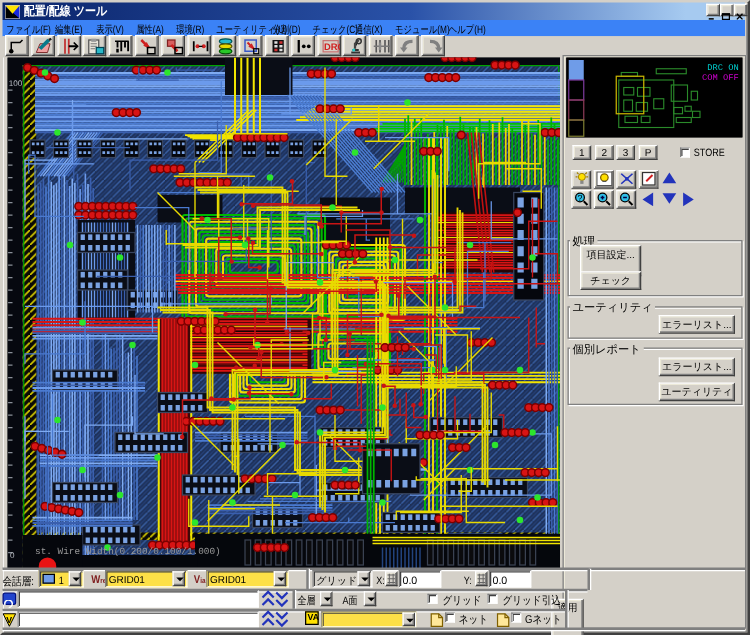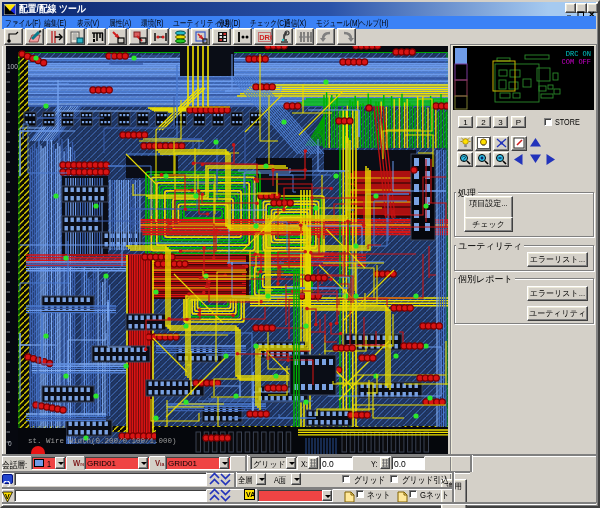--- a/index.html
+++ b/index.html
@@ -11,21 +11,21 @@
 .menu{position:absolute;left:2px;top:16px;width:594px;height:13px;background:#3b82f6;font-size:8.5px;color:#000}
 .menu span{position:absolute;top:1.5px;transform:scaleX(0.78);transform-origin:0 0;white-space:nowrap}
 .toolbar{position:absolute;left:2px;top:29px;width:594px;height:17px;background:#d4d0c8}
 .tbtn{position:absolute;top:-1.5px;width:19px;height:17.5px;background:#d4d0c8;border:1px solid;border-color:#fff #404040 #404040 #fff;box-shadow:inset -1px -1px 0 #808080,inset 1px 1px 0 #ece9d8}
 .tbtn svg{position:absolute;left:1.5px;top:1.5px}
 .panel{position:absolute;left:450px;top:44px;width:147px;height:459px;background:#d4d0c8;border:1px solid #808080;box-shadow:inset 1px 1px 0 #ece9d8}
 .btn{position:absolute;background:#d4d0c8;border:1px solid;border-color:#fff #404040 #404040 #fff;box-shadow:inset -1px -1px 0 #808080,inset 1px 1px 0 #ece9d8;font-size:8px;color:#000;text-align:center;white-space:nowrap;overflow:hidden}
 .grp{position:absolute;border:1px solid #808080;box-shadow:inset 1px 1px 0 #fff, 1px 1px 0 #fff}
 .grplbl{position:absolute;background:#d4d0c8;font-size:9px;padding:0 2px;color:#000}
 .fld{position:absolute;background:#fff;border:1px solid;border-color:#808080 #fff #fff #808080;box-shadow:inset 1px 1px 0 #404040}
-.cmb{position:absolute;background:#ef4444;border:1px solid;border-color:#808080 #fff #fff #808080;box-shadow:inset 1px 1px 0 #404040;font-size:8.5px}
+.cmb{position:absolute;background:#fde047;border:1px solid;border-color:#808080 #fff #fff #808080;box-shadow:inset 1px 1px 0 #404040;font-size:8.5px}
 .da{position:absolute;width:10px;background:#d4d0c8;border:1px solid;border-color:#fff #404040 #404040 #fff;box-shadow:inset -1px -1px 0 #808080;text-align:center}
 .da:after{content:"";position:absolute;left:2px;top:4px;border:3px solid transparent;border-top:3.5px solid #000}
 .ck{position:absolute;width:8px;height:8px;background:#fff;border:1px solid;border-color:#808080 #fff #fff #808080;box-shadow:inset 1px 1px 0 #404040}
 .lbl{position:absolute;font-size:9px;color:#000;white-space:nowrap;transform:scaleX(0.85);transform-origin:0 0}
 .ridge{position:absolute;width:2px;background:#808080;box-shadow:1px 0 0 #fff}
 .hridge{position:absolute;height:2px;background:#808080;box-shadow:0 1px 0 #fff}
 </style></head><body>
 <div class="win"></div>
 <div class="tb">
 <svg width="12" height="11" style="margin-left:2px">

